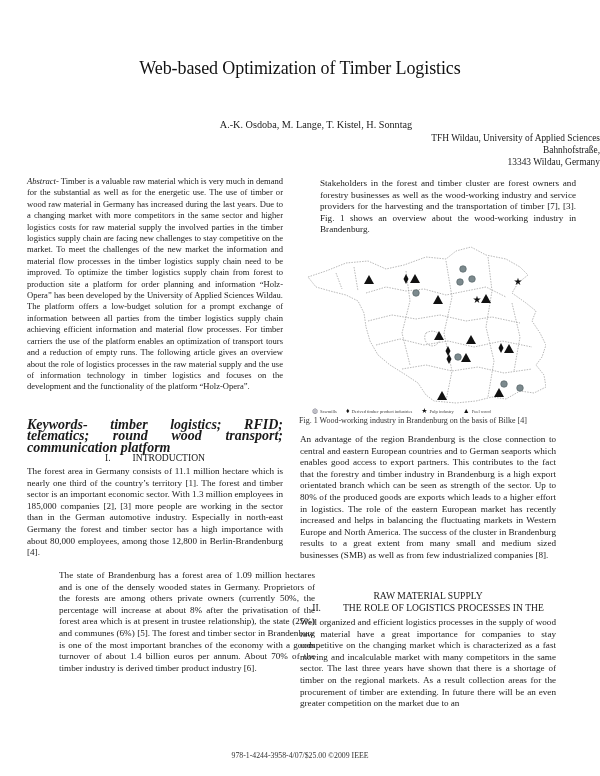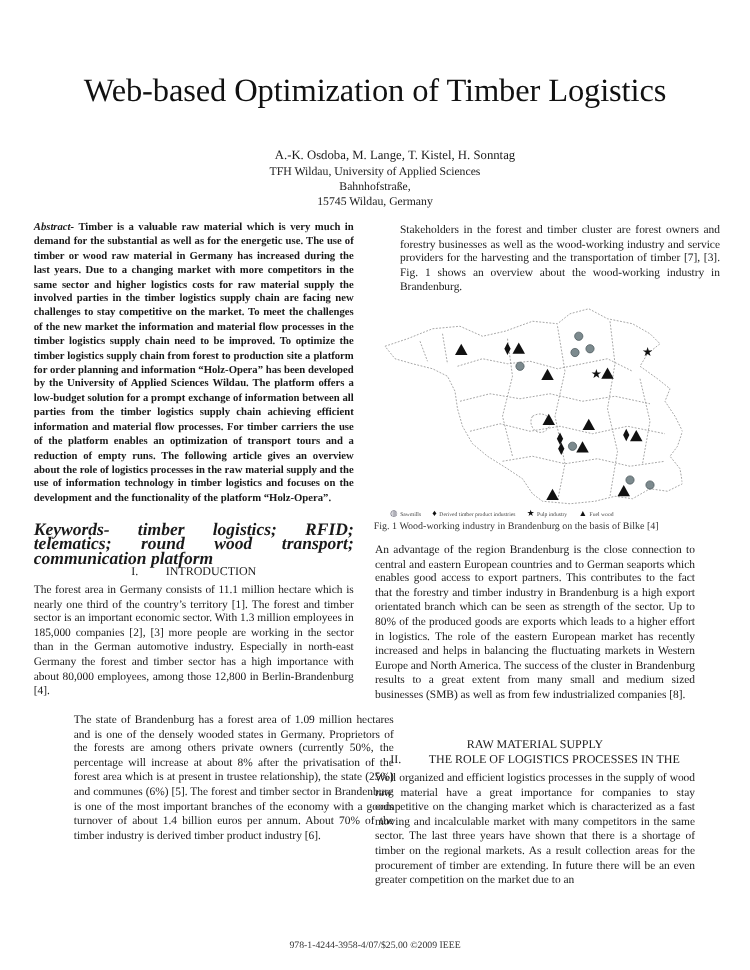--- a/index.html
+++ b/index.html
@@ -1,25 +1,25 @@
 <!DOCTYPE html>
 <html><head>
 <meta charset="utf-8">
 <style>
   html, body { margin:0; padding:0; background:#ffffff; }
   body { width:600px; height:776px; position:relative; overflow:hidden;
          font-family:"Liberation Serif", serif; color:#1a1a1a; }
   .title { position:absolute; top:58px; left:0; width:600px; text-align:center;
-           font-size:26px; letter-spacing:-0.1px; color:#111; }
+           font-size:18px; letter-spacing:-0.1px; color:#111; }
   .authors { position:absolute; top:119px; left:16px; width:600px; text-align:center; font-size:10.2px; }
-  .affil { position:absolute; left:0; width:600px; text-align:center; font-size:9.4px; line-height:11.6px; }
+  .affil { position:absolute; left:0; width:600px; text-align:right; font-size:9.4px; line-height:11.6px; }
   .col { position:absolute; font-size:9.15px; line-height:11.6px; text-align:justify; }
   .colL { left:27px; width:256px; }
   .colR { left:300px; width:256px; }
-  .abstract { top:176px; font-weight:bold; font-size:8.55px; line-height:11.4px; }
+  .abstract { top:176px; font-weight:normal; font-size:8.55px; line-height:11.4px; }
   .abstract .lead { font-style:italic; }
   .keywords { top:419px; font-weight:bold; font-style:italic; font-size:14px; line-height:11.4px; }
   .sec-head { position:absolute; text-align:center; font-size:9.6px; line-height:12px; }
   .sec-head .num { display:inline-block; margin-right:22px; }
   p { margin:0; }
   .map-wrap { position:absolute; left:306px; top:241px; width:240px; height:155px; }
   .legend { position:absolute; left:312px; top:407px; width:240px; height:8px; font-size:4.5px; color:#444;
             display:flex; align-items:center; gap:9px; }
   .legend span.sym { font-size:7px; color:#111; margin-right:2px; }
   .caption { position:absolute; left:299px; top:416px; font-size:8px; color:#333; }
@@ -27,21 +27,21 @@
 </style>
 </head>
 <body>
 
 <div>
 
   <div class="title">Web-based Optimization of Timber Logistics</div>
   <div class="authors">A.-K. Osdoba, M. Lange, T. Kistel, H. Sonntag</div>
   <div class="affil" style="top:133px;">TFH Wildau, University of Applied Sciences</div>
   <div class="affil" style="top:145px;">Bahnhofstraße,</div>
-  <div class="affil" style="top:157px;">15745 Wildau, Germany</div>
+  <div class="affil" style="top:157px;">13343 Wildau, Germany</div>
 
   <div class="col colL abstract">
     <span class="lead">Abstract-</span><span> Timber is a valuable raw material which is very much in demand for the substantial as well as for the energetic use. The use of timber or wood raw material in Germany has increased during the last years. Due to a changing market with more competitors in the same sector and higher logistics costs for raw material supply the involved parties in the timber logistics supply chain are facing new challenges to stay competitive on the market. To meet the challenges of the new market the information and material flow processes in the timber logistics supply chain need to be improved. To optimize the timber logistics supply chain from forest to production site a platform for order planning and information “Holz-Opera” has been developed by the University of Applied Sciences Wildau. The platform offers a low-budget solution for a prompt exchange of information between all parties from the timber logistics supply chain achieving efficient information and material flow processes. For timber carriers the use of the platform enables an optimization of transport tours and a reduction of empty runs. The following article gives an overview about the role of logistics processes in the raw material supply and the use of information technology in timber logistics and focuses on the development and the functionality of the platform “Holz-Opera”.</span>
   </div>
 
   <div class="col colL keywords">Keywords- timber logistics; RFID; telematics; round wood transport; communication platform</div>
 
   <div class="sec-head" style="left:27px; width:256px; top:452px;">
     <span class="num">I.</span><span>INTRODUCTION</span>
   </div>

